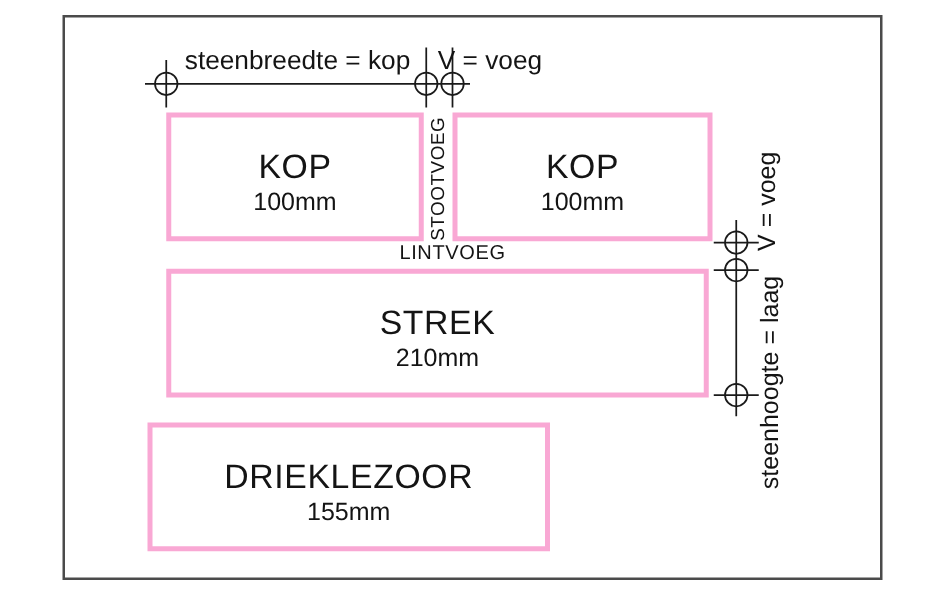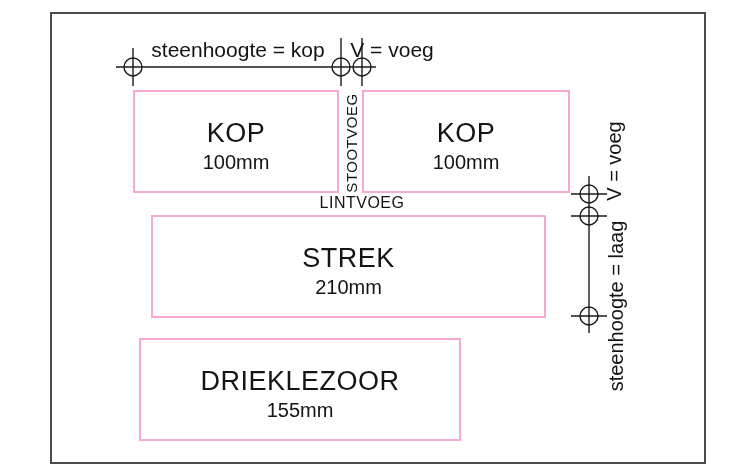--- a/index.html
+++ b/index.html
@@ -23,34 +23,34 @@
     top: 12px;
     width: 656px;
     height: 452px;
     border: 2px solid #4b4b4b;
     box-sizing: border-box;
     background: #ffffff;
   }
   
   .brick {
     position: absolute;
-    border: 2px solid #f9a8d4;
+    border: 4px solid #f9a8d4;
     box-sizing: border-box;
     background: #ffffff;
     display: flex;
     flex-direction: column;
     align-items: center;
     justify-content: center;
     padding-top: 8px;
     gap: 5px;
   }
   .brick-kop-left   { left: 133px; top: 90px;  width: 206px; height: 103px; }
   .brick-kop-right  { left: 362px; top: 90px;  width: 208px; height: 103px; }
-  .brick-strek      { left: 151px; top: 215px; width: 395px; height: 103px; }
-  .brick-drieklezoor{ left: 139px; top: 338px; width: 322px; height: 103px; }
+  .brick-strek      { left: 133px; top: 215px; width: 434px; height: 103px; }
+  .brick-drieklezoor{ left: 118px; top: 338px; width: 322px; height: 103px; }
   .brick-name {
     font-size: 27px;
     letter-spacing: 0.5px;
     line-height: 1;
     white-space: nowrap;
   }
   .brick-size {
     font-size: 20px;
     line-height: 1;
     white-space: nowrap;
@@ -141,18 +141,18 @@
   </div>
 
   <div class="brick brick-drieklezoor">
     <div class="brick-name">DRIEKLEZOOR</div>
     <div class="brick-size">155mm</div>
   </div>
 
   <div class="label label-stootvoeg">STOOTVOEG</div>
   <div class="label label-lintvoeg">LINTVOEG</div>
 
-  <div class="label label-top-dim">steenhoogte = kop</div>
+  <div class="label label-top-dim">steenbreedte = kop</div>
   <div class="label label-top-voeg">V = voeg</div>
   <div class="label label-right-dim">steenhoogte = laag</div>
   <div class="label label-right-voeg">V = voeg</div>
 
 </div>
 
 </body></html>

